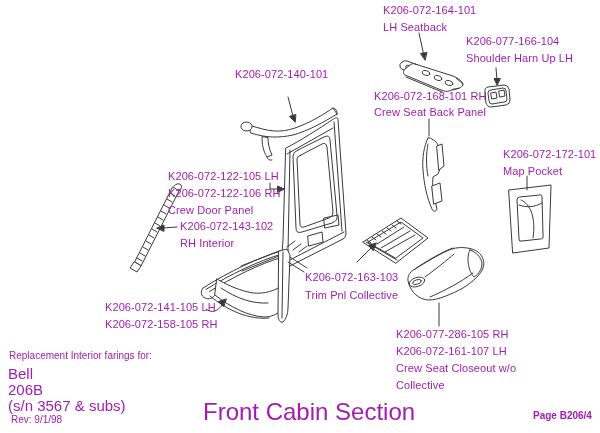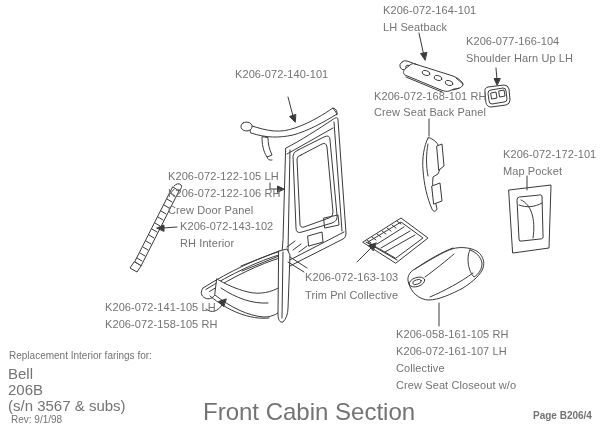--- a/index.html
+++ b/index.html
@@ -1,18 +1,18 @@
 <!DOCTYPE html>
 <html><head>
 <meta charset="utf-8">
 <style>
   html,body{margin:0;padding:0;background:#fff;}
   .page{
     position:relative;width:600px;height:433px;background:#fff;overflow:hidden;
-    font-family:"Liberation Sans","DejaVu Sans",sans-serif;color:#737373;
+    font-family:"Liberation Sans","DejaVu Sans",sans-serif;color:#a21caf;
   }
   .lbl{position:absolute;font-size:11px;line-height:17px;white-space:nowrap;letter-spacing:.1px;}
   .art{position:absolute;left:0;top:0;}
   .intro{position:absolute;left:9px;top:350px;font-size:10px;}
   .acft{position:absolute;left:8px;top:366px;font-size:15px;line-height:16px;white-space:nowrap;}
   .rev{position:absolute;left:11px;top:414px;font-size:10px;}
   .title{position:absolute;left:203px;top:398px;font-size:24px;white-space:nowrap;}
   .pageno{position:absolute;left:533px;top:410px;font-size:10px;font-weight:bold;white-space:nowrap;}
   svg path, svg line, svg ellipse{vector-effect:non-scaling-stroke;}
 </style>
@@ -173,24 +173,24 @@
     <div>K206-072-163-103</div>
     <div>Trim Pnl Collective</div>
   </div>
 
   <div class="lbl" style="left:105px;top:299px;">
     <div>K206-072-141-105 LH</div>
     <div>K206-072-158-105 RH</div>
   </div>
 
   <div class="lbl" style="left:396px;top:326px;">
-    <div>K206-058-161-105 RH</div>
+    <div>K206-077-286-105 RH</div>
     <div>K206-072-161-107 LH</div>
+    <div>Crew Seat Closeout w/o</div>
     <div>Collective</div>
-    <div>Crew Seat Closeout w/o</div>
   </div>
 
   <div class="intro">Replacement Interior farings for:</div>
   <div class="acft">
     <div>Bell</div>
     <div>206B</div>
     <div>(s/n 3567 &amp; subs)</div>
   </div>
   <div class="rev">Rev: 9/1/98</div>
   <div class="title">Front Cabin Section</div>

